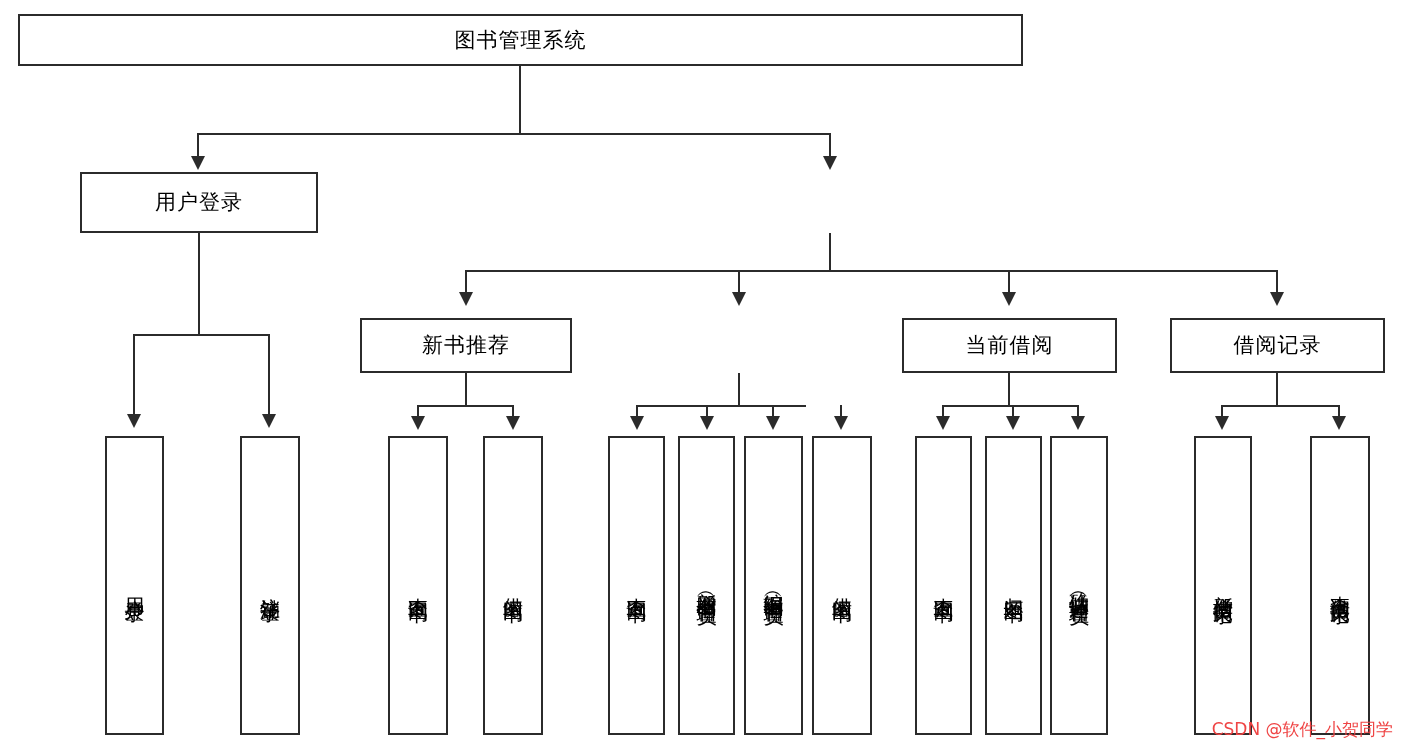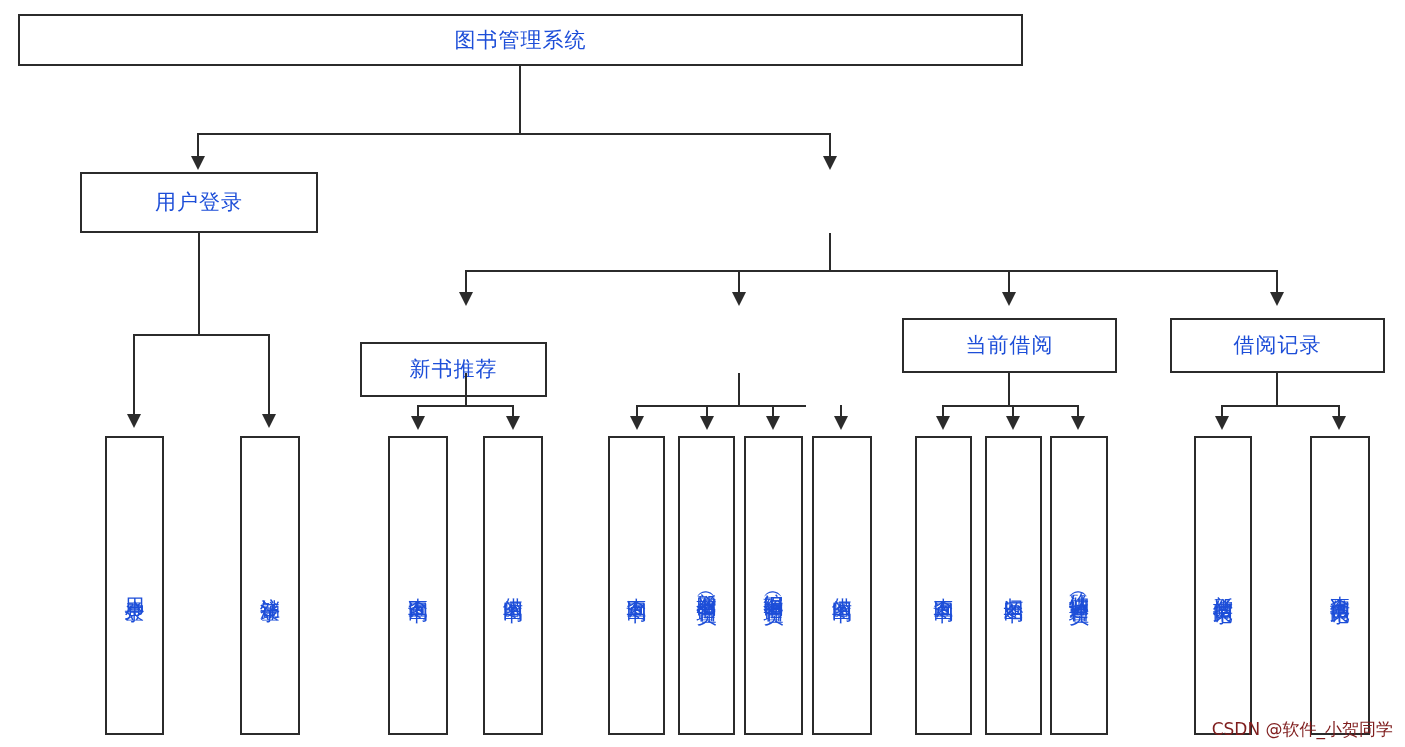--- a/index.html
+++ b/index.html
@@ -26,21 +26,21 @@
     background: #ffffff;
     border: 2px solid #2b2b2b;
     display: flex;
     align-items: center;
     justify-content: center;
     text-align: center;
   }
   .node-label {
     font-size: 21px;
     line-height: 1.25;
-    color: #1d4ed8;
+    color: #000000;
     letter-spacing: 1px;
     white-space: nowrap;
   }
   .node.root .node-label,
   .node.level1 .node-label,
   .node.level2 .node-label {
     font-size: 21px;
   }
   
   .node.leaf {
@@ -73,21 +73,21 @@
     border-left: 7px solid transparent;
     border-right: 7px solid transparent;
     border-top: 14px solid #2b2b2b;
   }
   
   #watermark {
     position: absolute;
     right: 12px;
     bottom: 6px;
     font-size: 17px;
-    color: #7f1d1d;
+    color: #ef4444;
     white-space: nowrap;
     font-family: "DejaVu Sans", "Liberation Sans", sans-serif;
   }
 </style>
 </head>
 <body>
 
 <div id="canvas">
 
   <div class="node root" style="left:18px; top:14px; width:1005px; height:52px;">
@@ -124,21 +124,21 @@
 
   <div class="vline" style="left:738px; top:270px; width:2px; height:24px;"></div>
   <div class="arrow" style="left:732px; top:292px;"></div>
 
   <div class="vline" style="left:1008px; top:270px; width:2px; height:24px;"></div>
   <div class="arrow" style="left:1002px; top:292px;"></div>
 
   <div class="vline" style="left:1276px; top:270px; width:2px; height:24px;"></div>
   <div class="arrow" style="left:1270px; top:292px;"></div>
 
-  <div class="node level2" style="left:360px; top:318px; width:187px; height:55px;margin-top:24px;">
+  <div class="node level2" style="left:360px; top:318px; width:212px; height:55px;">
     <span class="node-label">新书推荐</span>
   </div>
   <div class="node level2" style="left:1170px; top:318px; width:215px; height:55px;">
     <span class="node-label">借阅记录</span>
   </div>
   <div class="node level2" style="left:902px; top:318px; width:215px; height:55px;">
     <span class="node-label">当前借阅</span>
   </div>
 
   <div class="vline" style="left:465px; top:373px; width:2px; height:34px;"></div>

